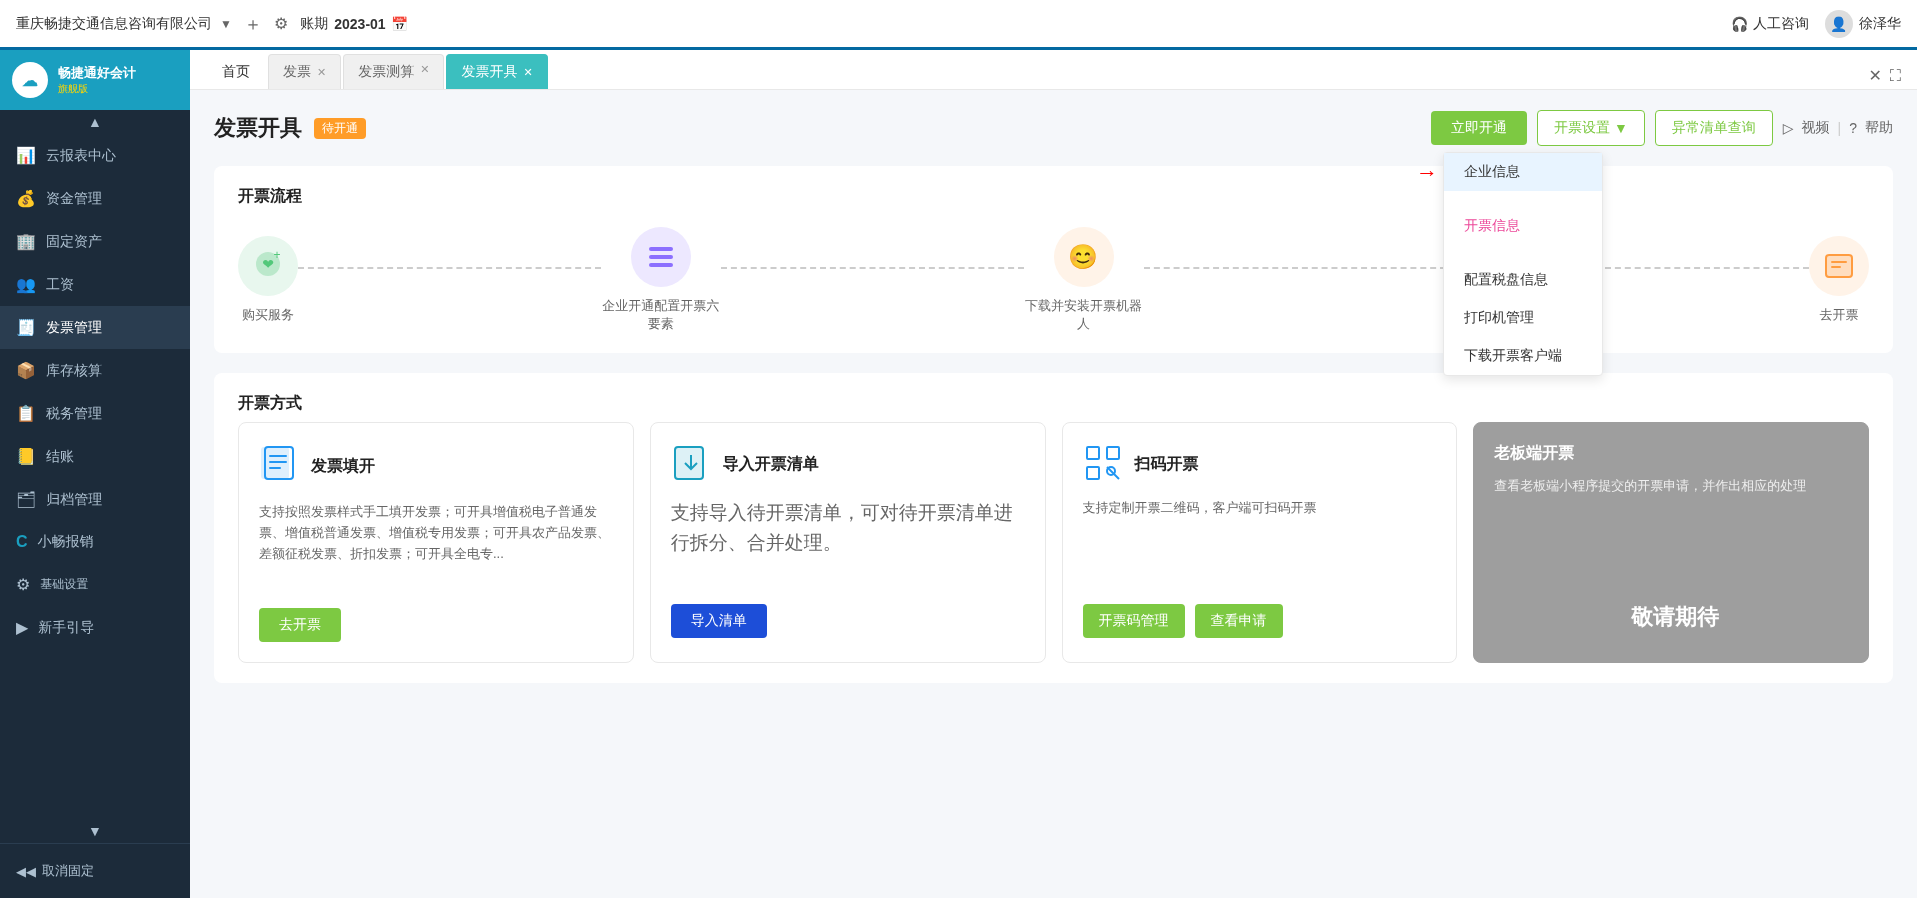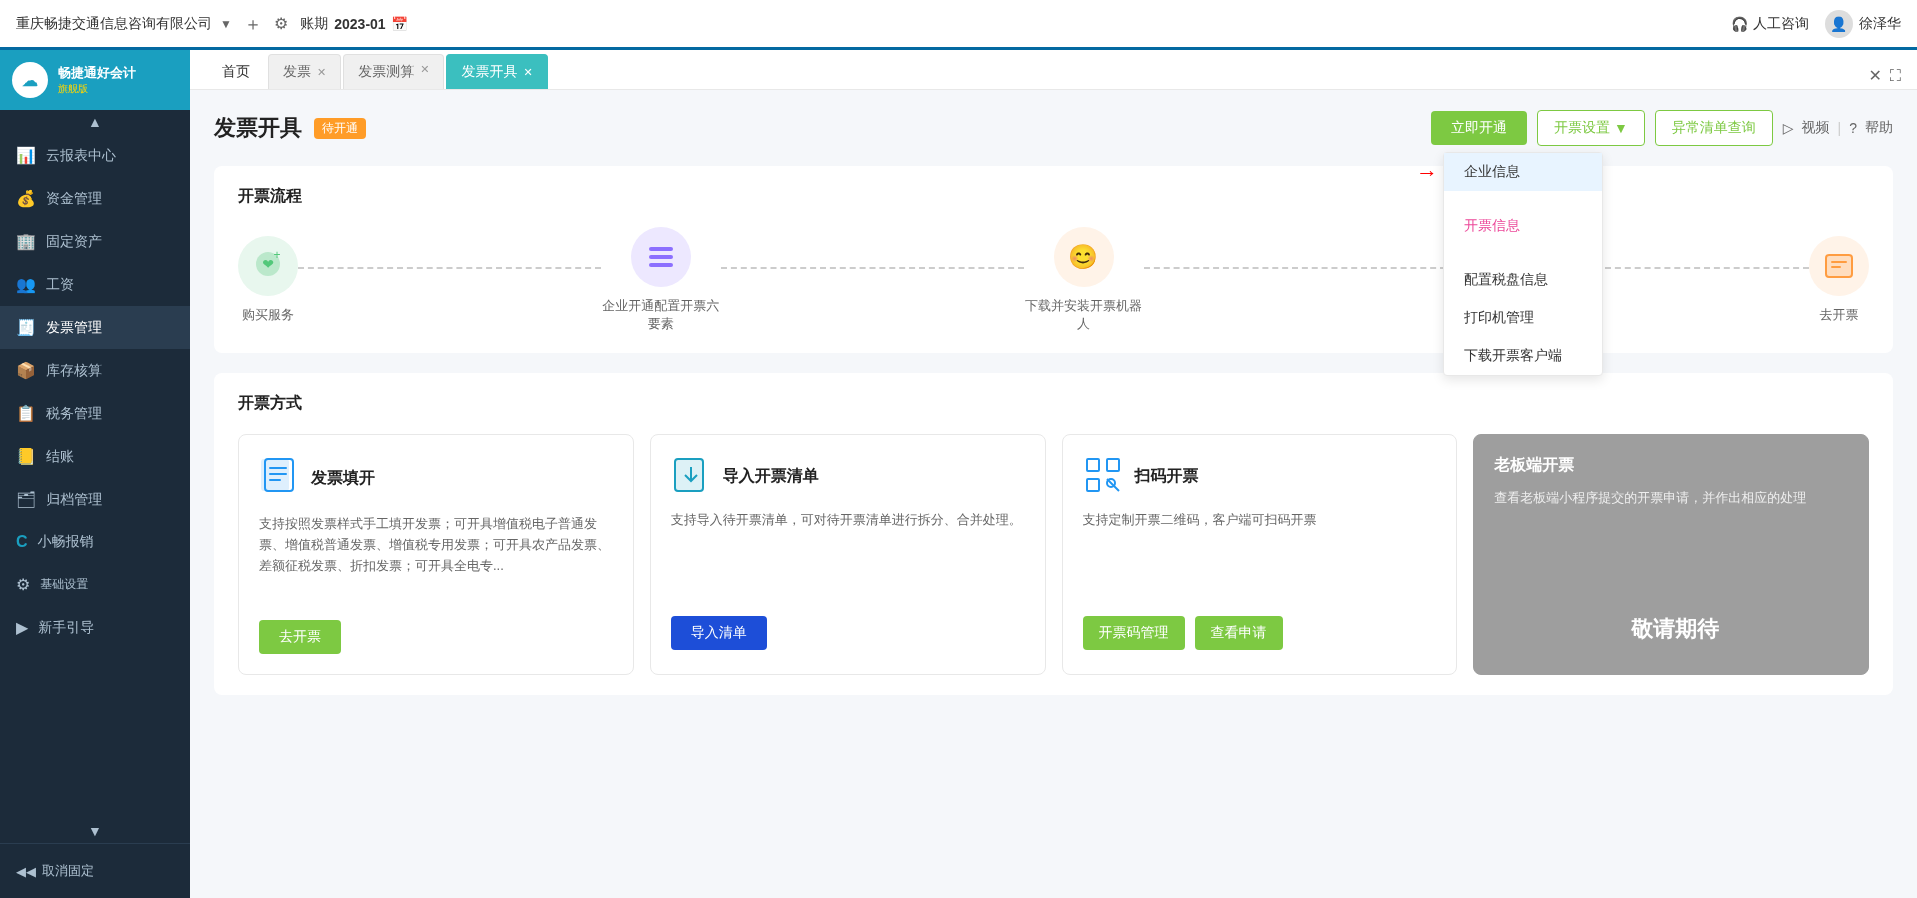--- a/index.html
+++ b/index.html
@@ -234,21 +234,21 @@
                 <rect x="8" y="11" width="16" height="2" rx="1" fill="#ff9c40"></rect>
                 <rect x="8" y="16" width="10" height="2" rx="1" fill="#ff9c40"></rect>
               </svg>
             </div>
             <span style="font-size:13px; color:#666;">去开票</span>
           </div>
         </div>
       </div>
 
       <div style="background:#fff; border-radius:8px; padding:20px 24px;">
-        <div style="font-size:16px; font-weight:bold; color:#222; margin-bottom:20px;">开票方式</div>
+        <div style="font-size:16px; font-weight:bold; color:#222; margin-bottom:8px;">开票方式</div>
         <div style="display:grid; grid-template-columns:repeat(4,1fr); gap:16px;">
 
           <div style="background:#fff; border:1px solid #e8e8e8; border-radius:8px; padding:20px;">
             <div style="display:flex; align-items:center; gap:12px; margin-bottom:12px;">
               <div style="font-size:28px;">
                 <svg width="40" height="40" viewBox="0 0 40 40">
                   <rect x="2" y="4" width="28" height="32" rx="3" fill="#2196f3" opacity="0.15"></rect>
                   <rect x="6" y="4" width="28" height="32" rx="3" fill="none" stroke="#2196f3" stroke-width="2"></rect>
                   <rect x="10" y="12" width="18" height="2" rx="1" fill="#2196f3"></rect>
                   <rect x="10" y="18" width="18" height="2" rx="1" fill="#2196f3"></rect>
@@ -266,21 +266,21 @@
               <div>
                 <svg width="40" height="40" viewBox="0 0 40 40">
                   <rect x="4" y="4" width="28" height="32" rx="3" fill="#1a9fc0" opacity="0.15"></rect>
                   <rect x="4" y="4" width="28" height="32" rx="3" fill="none" stroke="#1a9fc0" stroke-width="2"></rect>
                   <path d="M14 20 L20 26 L26 20" stroke="#1a9fc0" stroke-width="2" fill="none"></path>
                   <line x1="20" y1="12" x2="20" y2="26" stroke="#1a9fc0" stroke-width="2"></line>
                 </svg>
               </div>
               <span style="font-size:16px; font-weight:bold; color:#222;">导入开票清单</span>
             </div>
-            <p style="font-size:13px; color:#666; line-height:1.6; margin-bottom:16px; height:90px; overflow:hidden;">支持导入待开票清单，可对待开票清单进行拆分、合并处理。</p>
+            <p style="font-size:19px; color:#666; line-height:1.6; margin-bottom:16px; height:90px; overflow:hidden;">支持导入待开票清单，可对待开票清单进行拆分、合并处理。</p>
             <button style="background:#1d4ed8; color:#fff; border:none; padding:8px 20px; border-radius:4px; cursor:pointer; font-size:14px;">导入清单</button>
           </div>
 
           <div style="background:#fff; border:1px solid #e8e8e8; border-radius:8px; padding:20px;">
             <div style="display:flex; align-items:center; gap:12px; margin-bottom:12px;">
               <div>
                 <svg width="40" height="40" viewBox="0 0 40 40">
                   <rect x="4" y="4" width="12" height="12" rx="1" fill="none" stroke="#2196f3" stroke-width="2"></rect>
                   <rect x="24" y="4" width="12" height="12" rx="1" fill="none" stroke="#2196f3" stroke-width="2"></rect>
                   <rect x="4" y="24" width="12" height="12" rx="1" fill="none" stroke="#2196f3" stroke-width="2"></rect>

